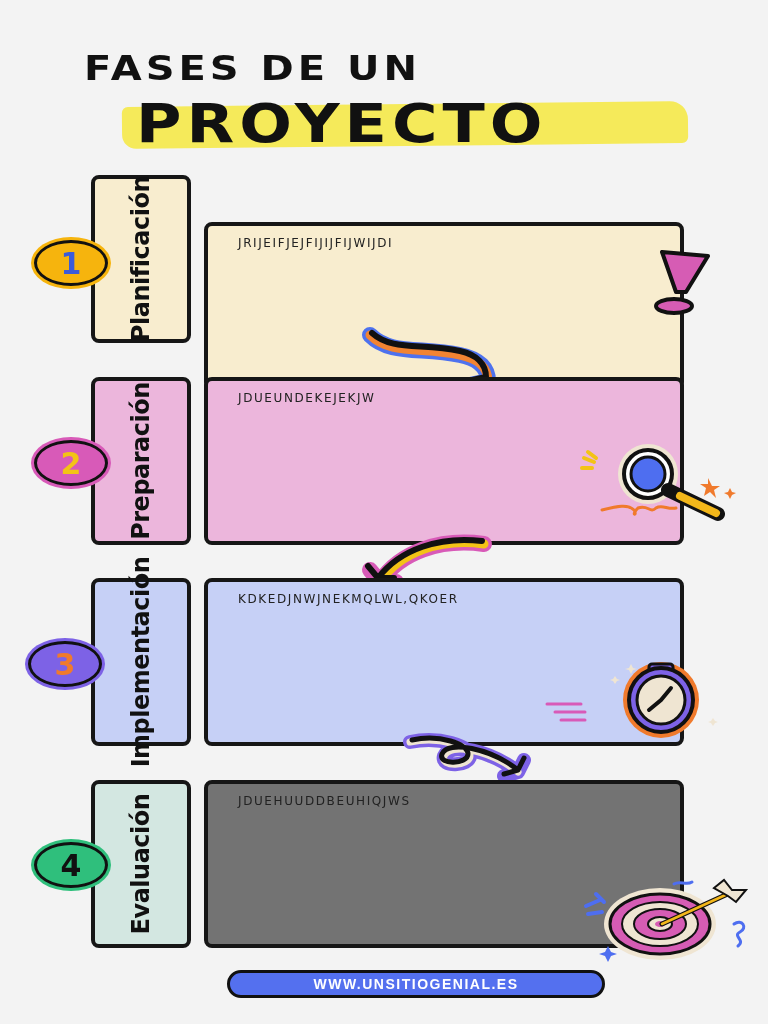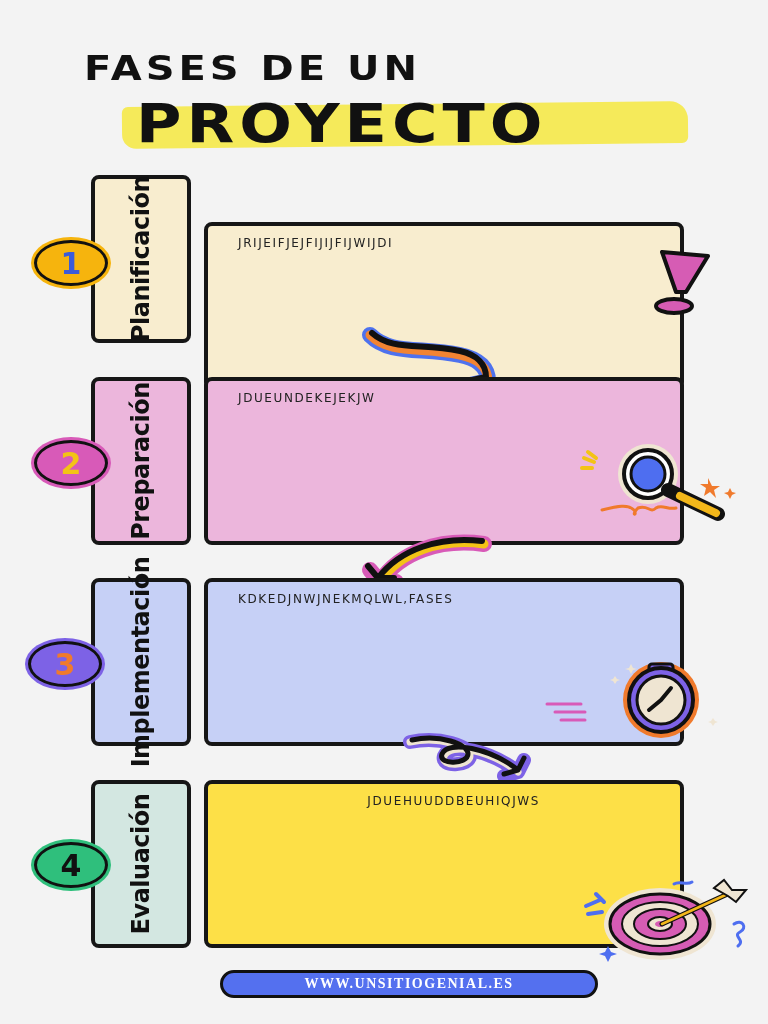--- a/index.html
+++ b/index.html
@@ -51,25 +51,25 @@
     font-size: 12px; letter-spacing: 1.6px; line-height: 14px;
     color: #222; word-break: break-all;
   }
   .num {
     position: absolute; width: 68px; height: 40px;
     border: 3px solid #111; border-radius: 50%;
     display: flex; align-items: center; justify-content: center;
     font-family: "DejaVu Sans", sans-serif; font-weight: bold; font-size: 30px;
   }
   .footer {
-    position: absolute; left: 220px; top: 970px; width: 372px; height: 22px;
+    position: absolute; left: 227px; top: 970px; width: 372px; height: 22px;
     border: 3px solid #111; border-radius: 14px; background: #5470ef;
     display: flex; align-items: center; justify-content: center;
     color: #fff; font-weight: bold; font-size: 14px; letter-spacing: 1.5px;
-    font-family: Liberation Serif, serif;
+    font-family: Liberation Sans, sans-serif;
   }
   svg { position: absolute; overflow: visible; }
 </style>
 </head>
 <body>
 
 <div class="title-top">FASES DE UN</div>
 <div class="highlight"></div>
 <div class="title-main">PROYECTO</div>
 
@@ -119,21 +119,21 @@
 <svg style="left:360px; top:532px;" width="140" height="65" viewBox="0 0 140 65">
   <path d="M124 12 C 80 6, 40 20, 20 50 L 10 38 M20 50 L 36 50" fill="none" stroke="#d85ab8" stroke-width="16" stroke-linecap="round" stroke-linejoin="round"></path>
   <path d="M124 12 C 80 6, 40 20, 20 50" fill="none" stroke="#f3c316" stroke-width="9" stroke-linecap="round"></path>
   <path d="M122 9 C 80 4, 40 17, 18 46 L 8 34 M18 46 L 34 46" fill="none" stroke="#111" stroke-width="6" stroke-linecap="round" stroke-linejoin="round"></path>
 </svg>
 
 <div class="label-box" style="top:578px; background:#c6d0f6;">
   <span>Implementación</span>
 </div>
 <div class="content-box" style="top:578px; background:#c6d0f6;">
-  <div class="txt" style="right:150px;">KDKEDJNWJNEKMQLWL,FASES</div>
+  <div class="txt" style="right:150px;">KDKEDJNWJNEKMQLWL,QKOER</div>
 </div>
 <div class="num" style="left:28px; top:641px; background:#7d62e6; color:#f07a2c; box-shadow:0 0 0 3px #7d62e6;">
   <span>3</span>
 </div>
 
 <svg style="left:545px; top:658px;" width="180" height="80" viewBox="0 0 180 80">
   <path d="M10 54 L40 54 M2 46 L36 46 M16 62 L40 62" stroke="#d85ab8" stroke-width="3" stroke-linecap="round"></path>
   <path d="M86 6 L88 10 L92 11 L88 12 L86 16 L84 12 L80 11 L84 10 Z" fill="#efe5d2"></path>
   <path d="M70 18 L72 21 L75 22 L72 23 L70 26 L68 23 L65 22 L68 21 Z" fill="#efe5d2"></path>
   <circle cx="116" cy="42" r="38" fill="#f07a2c"></circle>
@@ -146,21 +146,21 @@
 
 <svg style="left:400px; top:732px;" width="140" height="65" viewBox="0 0 140 65">
   <path d="M10 10 C 40 4, 70 14, 70 24 C 70 34, 40 36, 44 24 C 50 10, 90 18, 118 40 L 124 28 M118 40 L 104 44" fill="none" stroke="#7d62e6" stroke-width="14" stroke-linecap="round" stroke-linejoin="round"></path>
   <path d="M10 10 C 40 4, 70 14, 70 24 C 70 34, 40 36, 44 24 C 50 10, 90 18, 118 40" fill="none" stroke="#efe5d2" stroke-width="7" stroke-linecap="round"></path>
   <path d="M12 8 C 40 2, 68 12, 68 22 C 68 32, 38 34, 42 22 C 48 8, 90 16, 118 38 L 124 26 M118 38 L 104 42" fill="none" stroke="#111" stroke-width="5" stroke-linecap="round" stroke-linejoin="round"></path>
 </svg>
 
 <div class="label-box" style="top:780px; background:#d3e7e1;">
   <span>Evaluación</span>
 </div>
-<div class="content-box" style="top:780px; background:#fde047;text-align:right;">
+<div class="content-box" style="top:780px; background:#737373;">
   <div class="txt">JDUEHUUDDBEUHIQJWS</div>
 </div>
 <div class="num" style="left:34px; top:842px; background:#2fbf7c; color:#111; box-shadow:0 0 0 3px #2fbf7c;">
   <span>4</span>
 </div>
 
 <svg style="left:582px; top:878px;" width="170" height="90" viewBox="0 0 170 90">
   <path d="M4 28 L18 22 M6 36 L20 34 M14 16 L22 24" stroke="#4e6ef0" stroke-width="4" stroke-linecap="round"></path>
   <path d="M26 68 L29 74 L35 76 L29 78 L26 84 L23 78 L17 76 L23 74 Z" fill="#4e6ef0"></path>
   <ellipse cx="78" cy="46" rx="56" ry="36" fill="#efe5d2"></ellipse>

